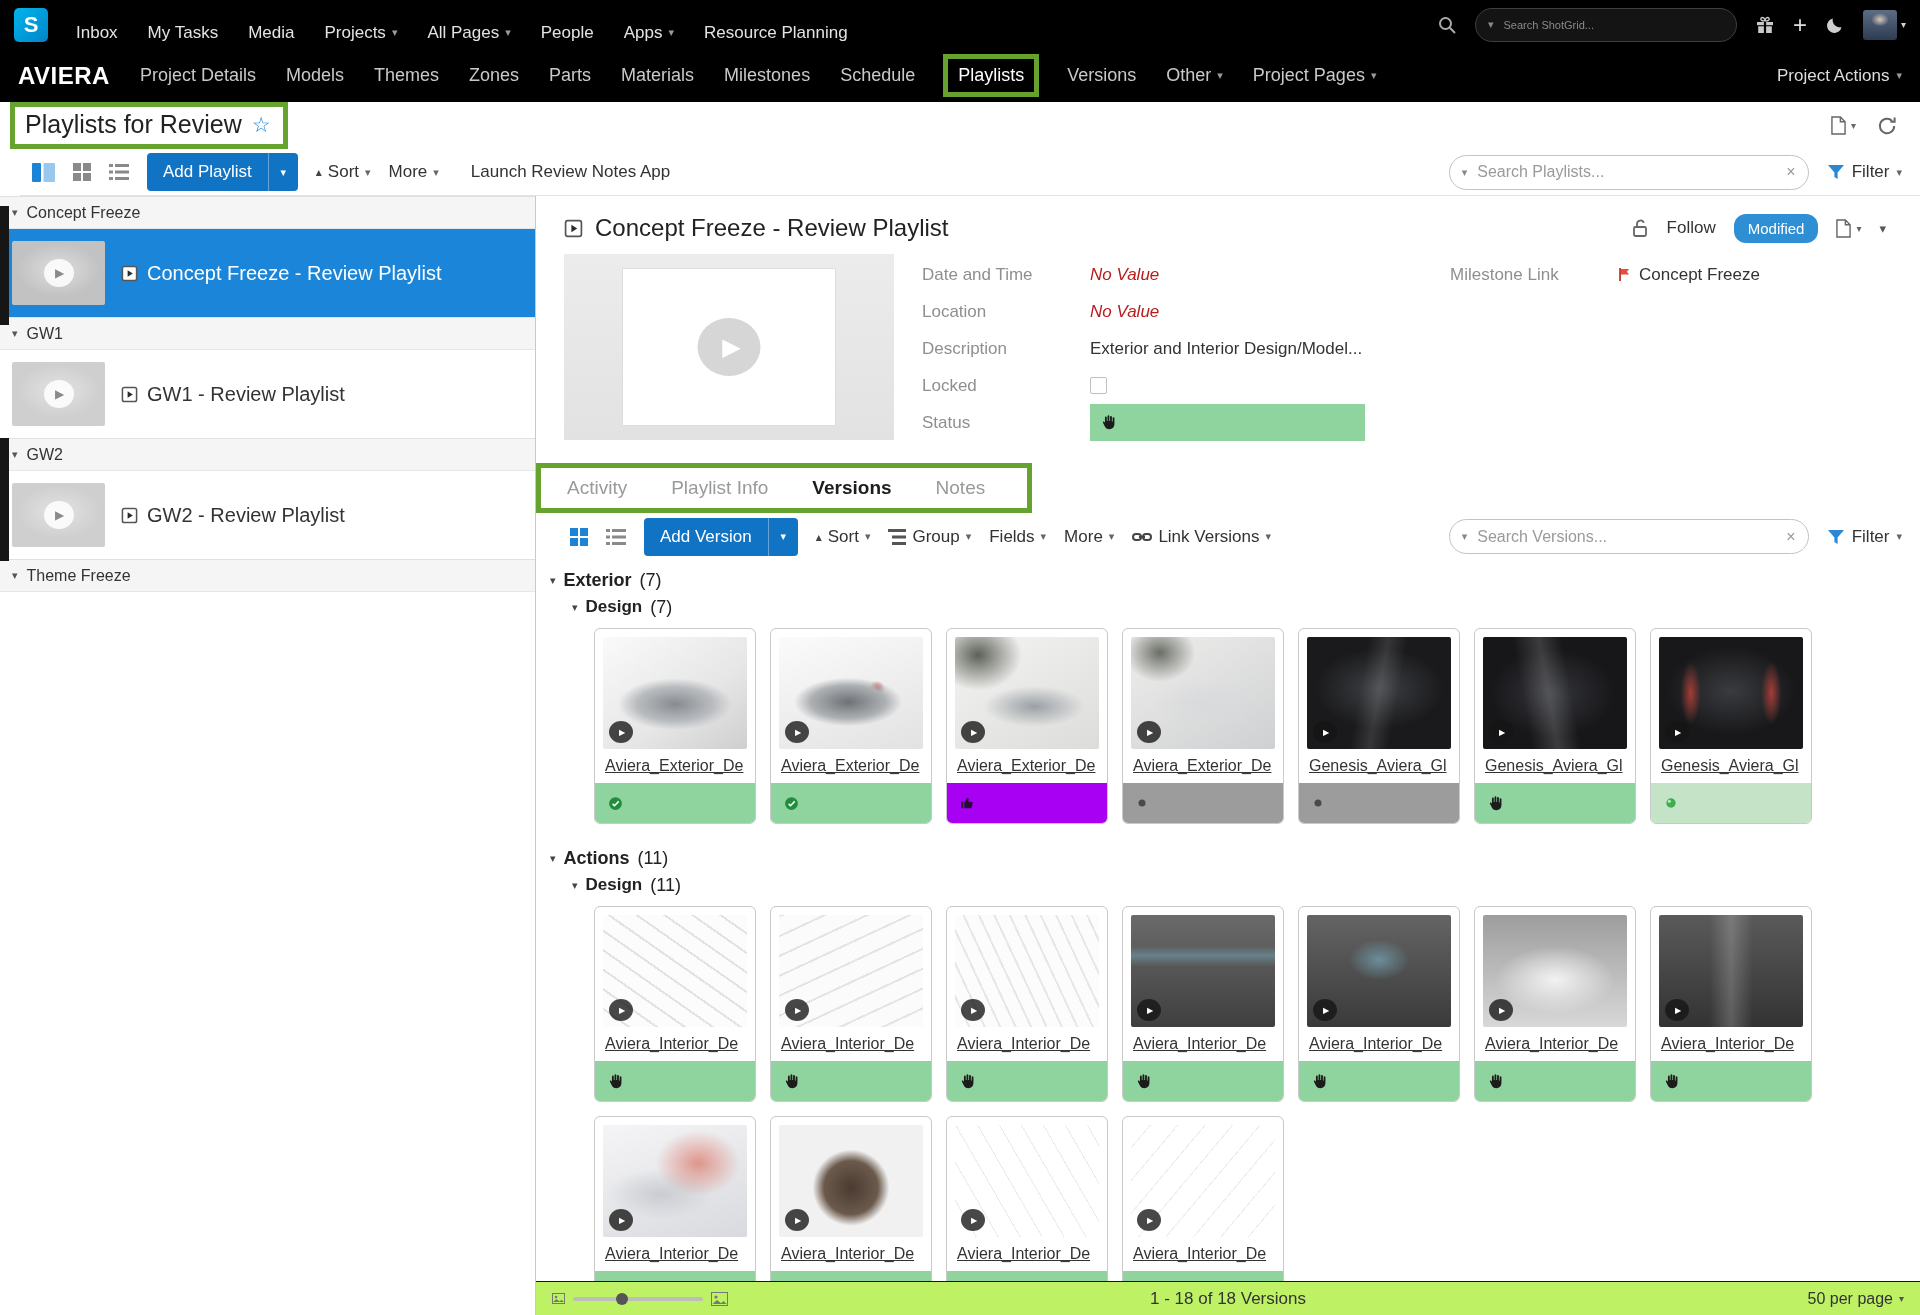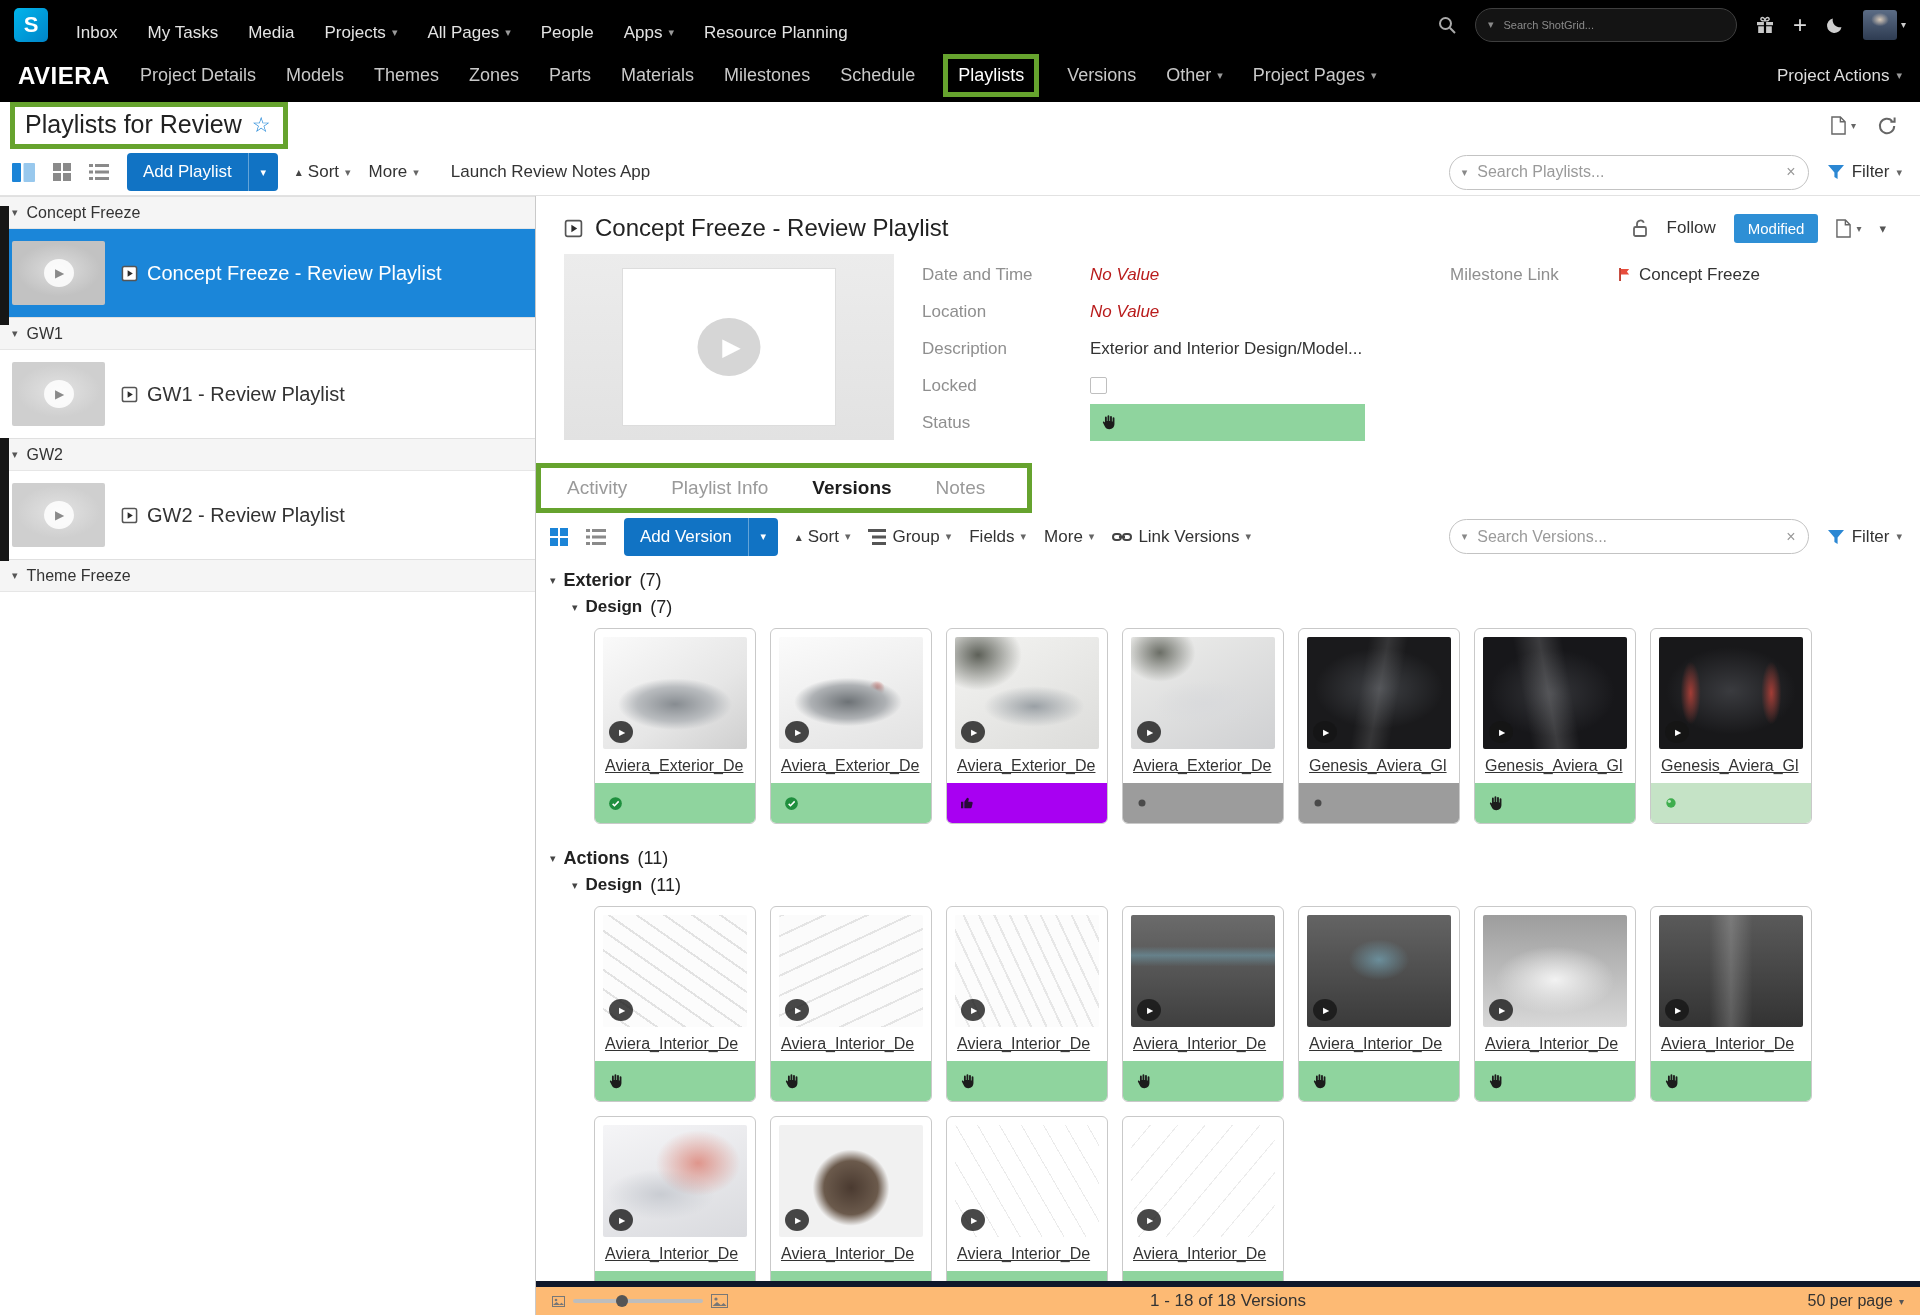--- a/index.html
+++ b/index.html
@@ -38,21 +38,21 @@
   .projectnav-right{margin-left:auto;color:#ddd;font-size:17px;display:flex;align-items:center;gap:7px;cursor:pointer;}
 
   
   .pagebar{height:47px;display:flex;align-items:center;padding:0 10px;flex:0 0 auto;background:#fff;}
   .title-annot{border:5px solid var(--annot);display:inline-flex;align-items:center;gap:10px;padding:3px 12px 5px 10px;}
   .page-title{font-size:25px;color:#222;}
   .fav-star{color:var(--accent);font-size:21px;cursor:pointer;}
   .pagebar-right{margin-left:auto;display:flex;align-items:center;gap:20px;padding-right:12px;color:#555;}
 
   
-  .toolbar{height:47px;display:flex;align-items:center;gap:18px;padding:0 12px;flex:0 0 auto;background:#fff;}
+  .toolbar{height:47px;display:flex;align-items:center;gap:18px;padding:0 12px;flex:0 0 auto;background:#fff;margin-left:20px;}
   .toolbar.pl{border-bottom:1px solid #e2e2e2;}
   .tool-text{font-size:17px;color:#333;display:inline-flex;align-items:center;gap:6px;cursor:pointer;white-space:nowrap;}
   .tool-text .chev{font-size:11px;color:#666;}
   .caret-up{font-size:12px;color:#444;}
   .btn-split{display:inline-flex;height:38px;cursor:pointer;}
   .btn-main{background:var(--btn);color:#fff;font-size:17px;display:flex;align-items:center;padding:0 16px;
     border-radius:4px 0 0 4px;}
   .btn-arrow{background:var(--btn);color:#fff;width:30px;display:flex;align-items:center;justify-content:center;
     border-left:1px solid rgba(255,255,255,.35);border-radius:0 4px 4px 0;font-size:11px;}
   .search-pill{height:35px;background:#fff;border:1px solid #c3c3c3;border-radius:18px;display:flex;align-items:center;
@@ -81,21 +81,21 @@
   .sb-item.selected .sb-label{color:#fff;}
   .sb-item.selected .sb-thumb{background:radial-gradient(60% 55% at 50% 45%,#dedede 0%,#c2c2c2 75%),#c2c2c2;}
 
   
   .main{flex:1;display:flex;flex-direction:column;min-width:0;background:#fff;}
   .detail{padding:6px 20px 0 28px;flex:0 0 auto;}
   .detail-header{height:52px;display:flex;align-items:center;gap:12px;}
   .detail-title{font-size:24px;color:#222;white-space:nowrap;}
   .detail-right{margin-left:auto;display:flex;align-items:center;gap:18px;padding-right:14px;}
   .follow{font-size:17px;color:#333;cursor:pointer;}
-  .badge{background:var(--badge);color:#fff;font-size:15px;padding:6px 14px;border-radius:3px;}
+  .badge{background:var(--badge);color:#fff;font-size:15px;padding:6px 14px;border-radius:12px;}
   .detail-body{display:flex;gap:28px;padding-bottom:10px;}
   .detail-thumb{width:330px;height:186px;flex:0 0 330px;background:linear-gradient(#ececec,#e2e2e2);position:relative;}
   .detail-thumb .page{position:absolute;left:18%;top:8%;width:64%;height:84%;background:#fff;
     box-shadow:0 0 0 1px #ddd;}
   .detail-thumb::after{content:"▶";position:absolute;left:50%;top:50%;transform:translate(-50%,-50%);
     width:58px;height:58px;border-radius:50%;background:#d6d6d6;color:#fff;font-size:24px;
     display:flex;align-items:center;justify-content:center;padding-left:5px;}
   .detail-fields{flex:0 0 500px;display:flex;flex-direction:column;padding-top:2px;}
   .fld-row{display:flex;align-items:center;min-height:37px;}
   .fld-label{width:168px;flex:0 0 168px;color:#8f8f8f;font-size:17px;}
@@ -149,21 +149,21 @@
   .t-int-dark-1{background:linear-gradient(180deg,rgba(120,190,215,0) 28%,rgba(120,190,215,.38) 36%,rgba(120,190,215,0) 46%),linear-gradient(#6b6b6b,#3f3f3f);}
   .t-int-dark-2{background:radial-gradient(30% 26% at 50% 40%,rgba(130,200,225,.5) 0%,rgba(0,0,0,0) 70%),linear-gradient(#646464,#3a3a3a);}
   .t-int-mid-1{background:radial-gradient(55% 40% at 50% 58%,#f2f2f2 0%,rgba(0,0,0,0) 75%),linear-gradient(#9d9d9d,#d8d8d8);}
   .t-int-dark-3{background:linear-gradient(90deg,rgba(255,255,255,0) 35%,rgba(255,255,255,.2) 50%,rgba(255,255,255,0) 65%),linear-gradient(#5a5a5a,#333);}
   .t-int-photo-1{background:radial-gradient(42% 42% at 66% 34%,rgba(215,80,60,.55) 0%,rgba(0,0,0,0) 70%),radial-gradient(50% 30% at 40% 62%,#c9ccd2 0%,rgba(0,0,0,0) 75%),linear-gradient(160deg,#f5f5f7,#d9dade);}
   .t-int-brown-1{background:radial-gradient(36% 46% at 50% 56%,#4a3a30 0%,#6b5a4c 52%,rgba(0,0,0,0) 74%),#f1f1f1;}
   .t-int-line-1{background:repeating-linear-gradient(60deg,rgba(100,100,100,0) 0 18px,rgba(100,100,100,.13) 18px 19px),#fff;}
   .t-int-line-2{background:repeating-linear-gradient(-50deg,rgba(100,100,100,0) 0 20px,rgba(100,100,100,.12) 20px 21px),#fff;}
 
   
-  .main-footer{height:34px;flex:0 0 34px;background:#fdba74;border-top:6px solid #0f172a;display:flex;
+  .main-footer{height:34px;flex:0 0 34px;background:#bef264;border-top:1px solid #0f172a;display:flex;
     align-items:center;padding:0 16px;position:relative;justify-content:space-between;}
   .zoom-ctl{display:flex;align-items:center;gap:8px;}
   .zoom-track{width:130px;height:4px;background:#bdbdbd;border-radius:2px;position:relative;cursor:pointer;}
   .zoom-thumb{position:absolute;left:38%;top:50%;transform:translate(-50%,-50%);width:12px;height:12px;
     border-radius:50%;background:#555;}
   .footer-count{position:absolute;left:0;right:0;text-align:center;font-size:17px;color:#333;pointer-events:none;}
   .per-page{margin-left:auto;font-size:16px;color:#333;display:flex;align-items:center;gap:6px;cursor:pointer;}
 
   
   .edge-strip{position:absolute;left:0;width:9px;background:#161616;z-index:5;}

